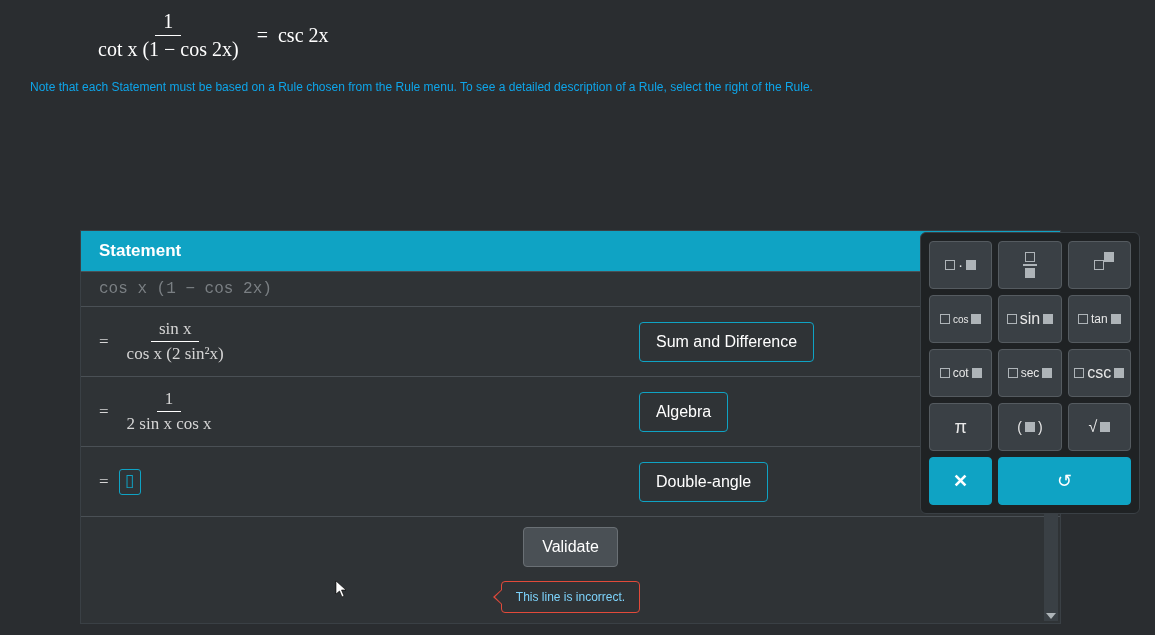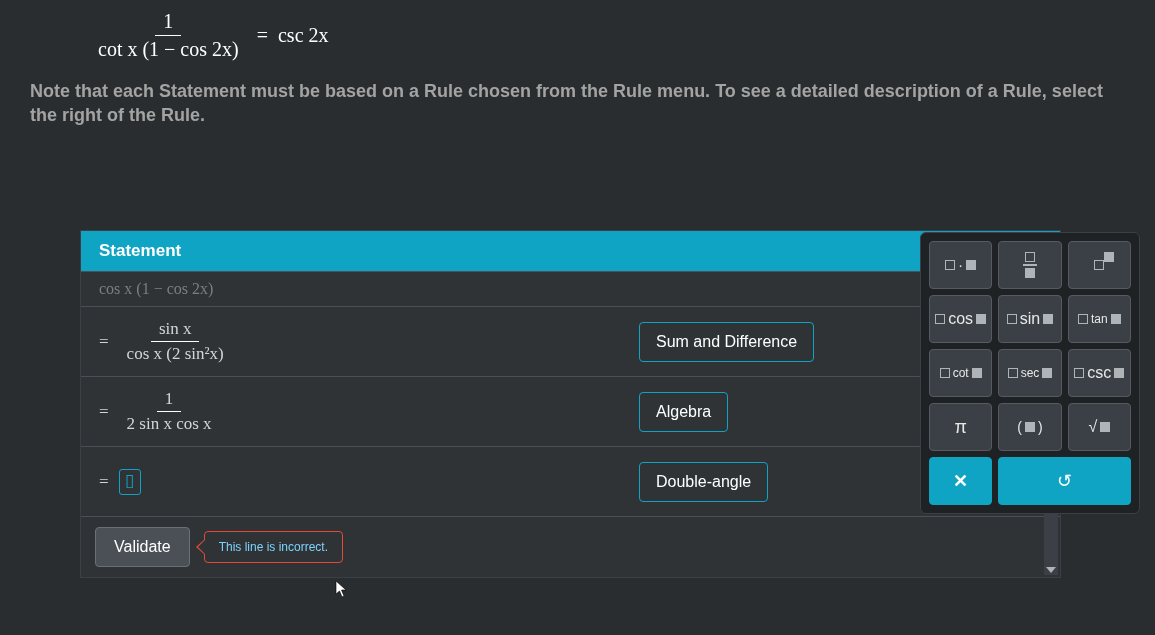--- a/index.html
+++ b/index.html
@@ -27,24 +27,24 @@
   }
   .frac {
     display: inline-flex;
     flex-direction: column;
     align-items: center;
     vertical-align: middle;
   }
   .frac .num { border-bottom: 1.5px solid #fff; padding: 0 8px 2px 8px; }
   .frac .den { padding: 2px 8px 0 8px; }
   .note {
-    color: #a3a3a3;
-    font-size: 18px;
+    color: #0ea5e9;
+    font-size: 12px;
     line-height: 1.35;
-    font-weight: 700;
+    font-weight: 400;
   }
   .proof-wrap {
     position: absolute;
     left: 80px;
     top: 230px;
     width: 981px;
     border: 1px solid #3a4045;
     background: #2f3336;
   }
   .proof-header {
@@ -74,20 +74,21 @@
     border-radius: 4px;
     font-size: 16px;
     cursor: pointer;
   }
   .validate-row {
     display:flex;
     align-items:center;
     gap: 14px;
     padding: 10px 14px;
     border-top: 1px solid #4a5055;
+    flex-direction: column;
   }
   .validate-btn {
     background: #4a5055;
     color: #fff;
     border: 1px solid #6a7075;
     padding: 10px 18px;
     border-radius: 4px;
     font-size: 16px;
     cursor: pointer;
   }
@@ -177,21 +178,21 @@
   .cursor {
     position:absolute;
     left: 335px; top: 580px;
     width:14px; height:18px;
     pointer-events:none;
   }
   .cursor svg { width:100%; height:100%; }
   .faded-top {
     color:#7a7f83;
     font-size:16px;
-    font-family:Liberation Serif, serif;
+    font-family:Liberation Mono, monospace;
     overflow:hidden;
     white-space:nowrap;
   }
 </style>
 </head>
 <body>
 
 <div class="top-area">
   <div class="equation">
     <span class="frac">
@@ -274,21 +275,21 @@
         <span class="mini-sq"></span>
         <span class="kb"></span>
         <span class="mini-sq fill"></span>
       </span>
     </div>
     <div class="key">
       <span class="ksup"><span class="mini-sq"></span><span class="s"><span class="mini-sq fill"></span></span></span>
     </div>
     <div class="key">
       <span class="mini-sq"></span>
-      <span style="font-size:16px">cos</span>
+      <span style="font-size:10px">cos</span>
       <span class="mini-sq fill"></span>
     </div>
     <div class="key">
       <span class="mini-sq"></span>
       <span style="font-size:16px">sin</span>
       <span class="mini-sq fill"></span>
     </div>
     <div class="key">
       <span class="mini-sq"></span>
       <span style="font-size:12px">tan</span>

